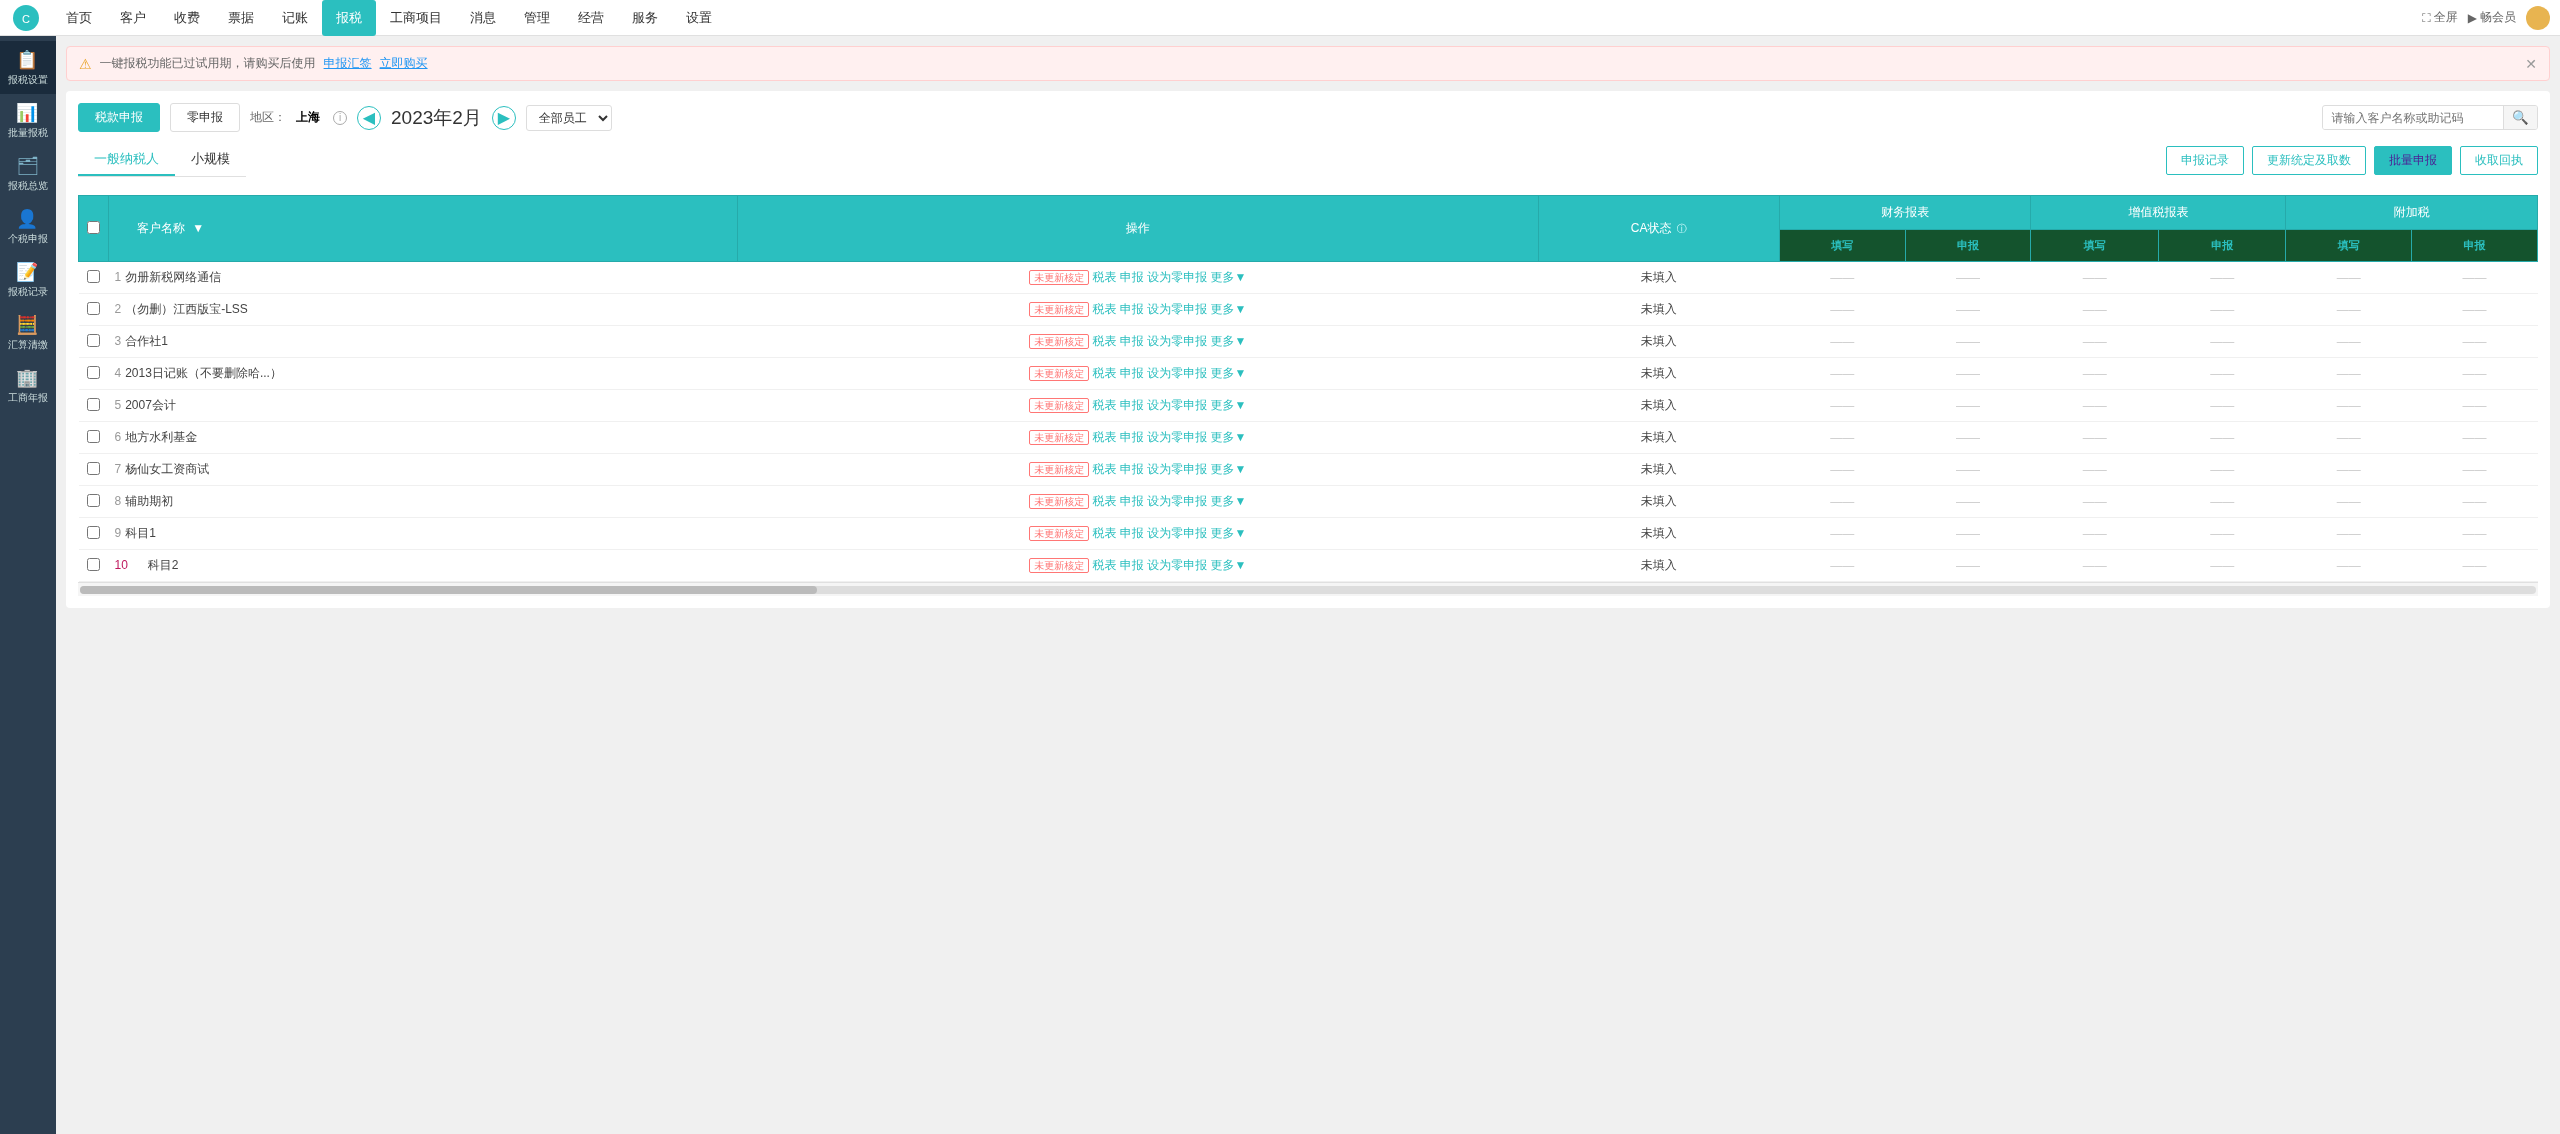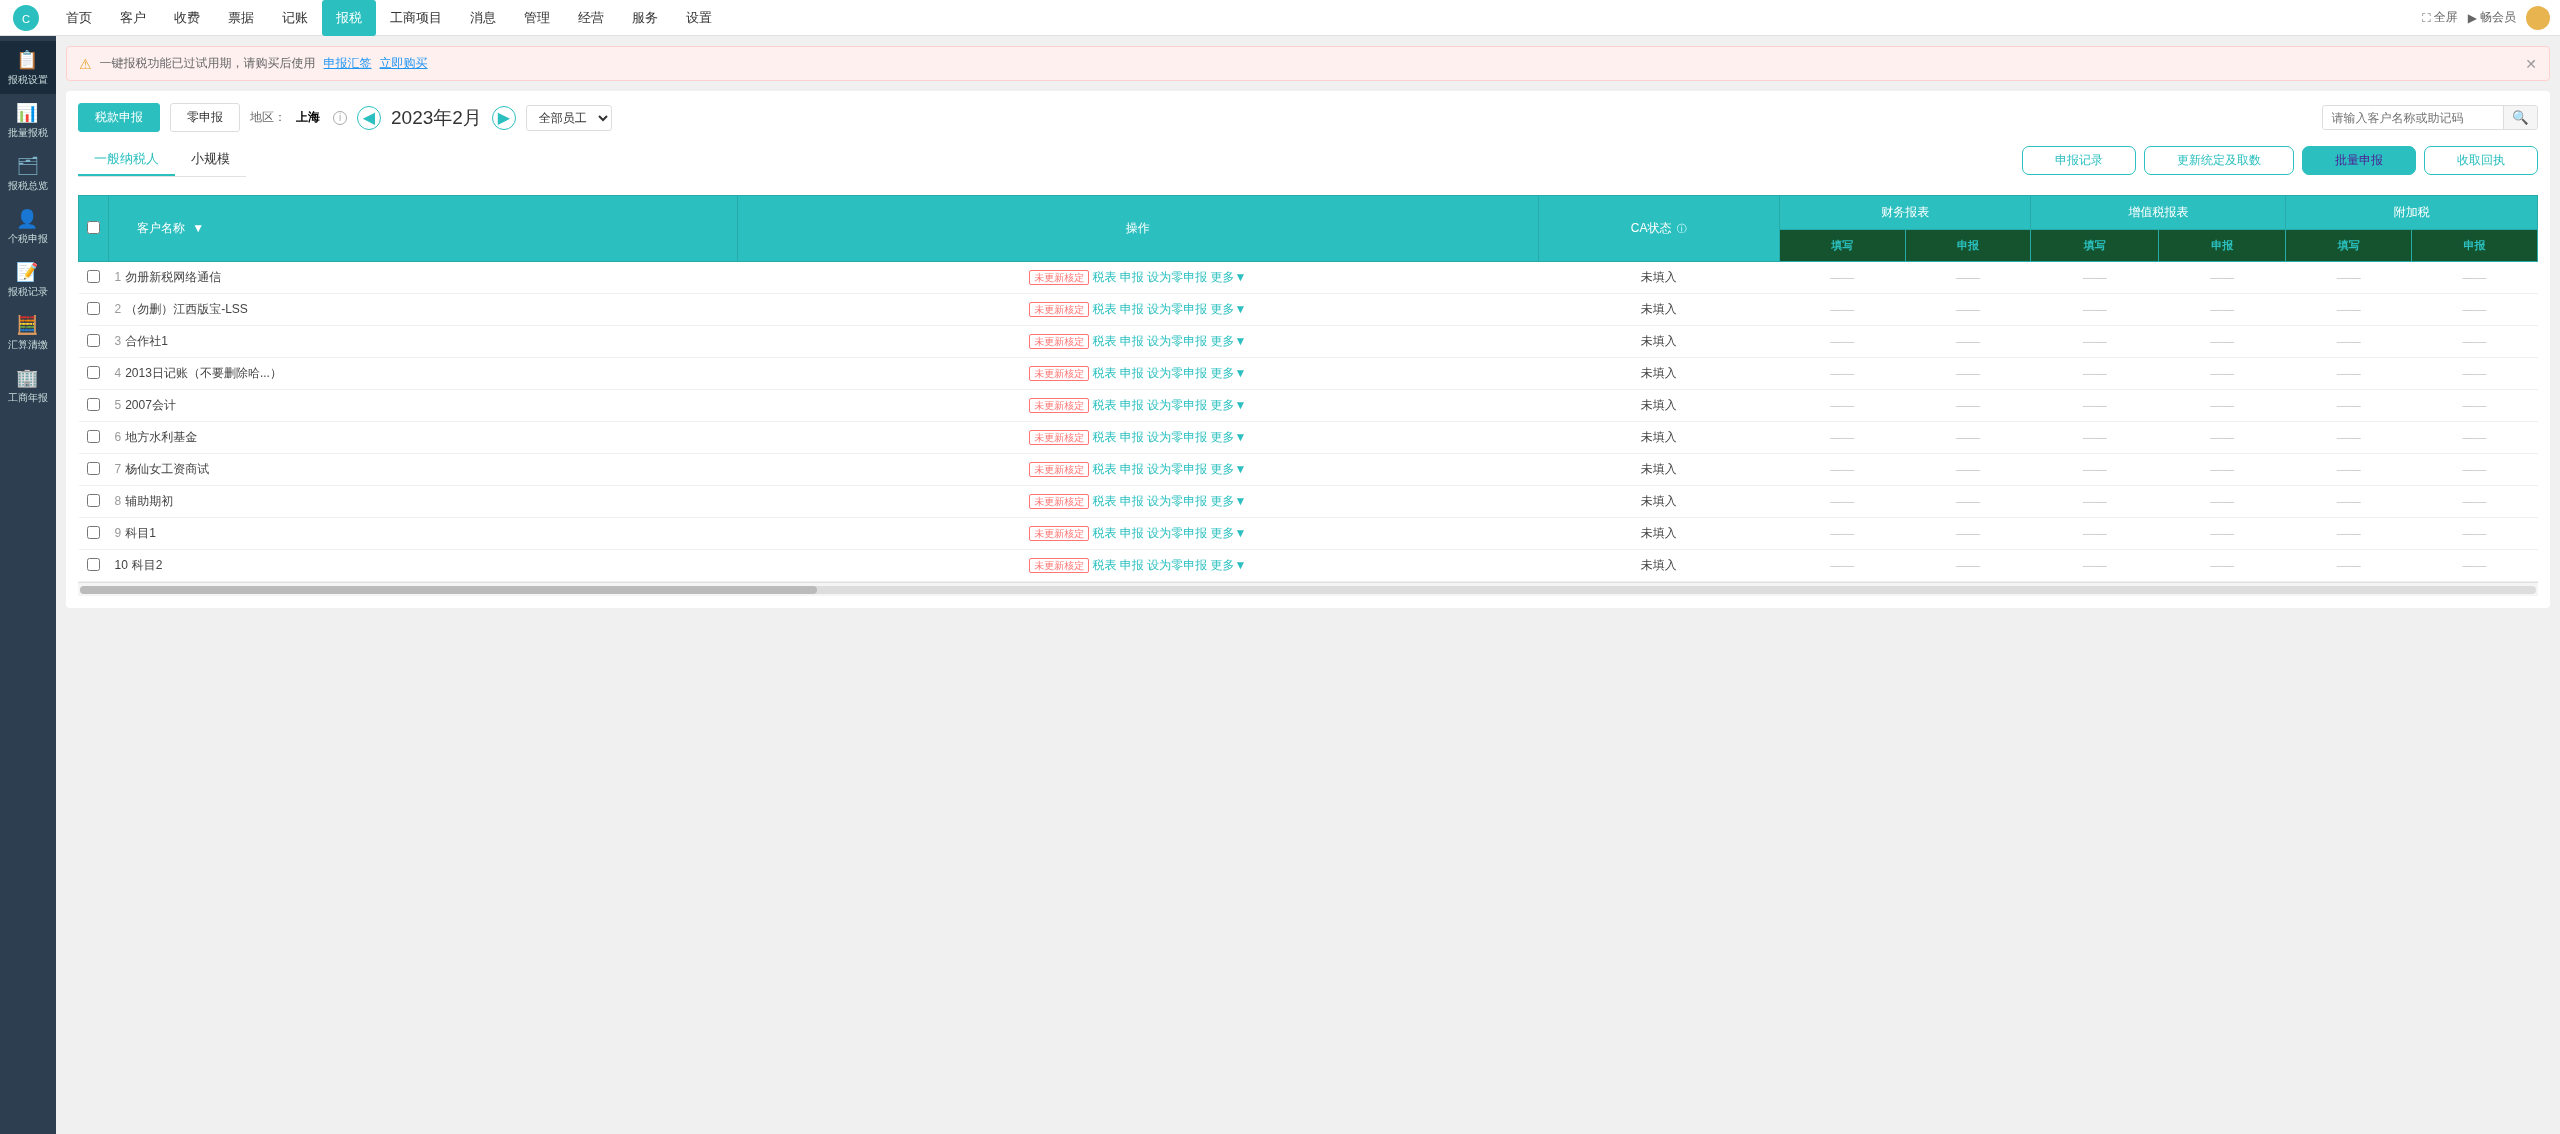--- a/index.html
+++ b/index.html
@@ -46,21 +46,21 @@
     .search-box input { border: none; outline: none; padding: 4px 8px; font-size: 12px; width: 180px; }
     .search-box .search-btn { background: #f5f5f5; border: none; border-left: 1px solid #ddd; padding: 4px 8px; cursor: pointer; color: #666; }
 
     
     .taxpayer-tabs { display: flex; align-items: center; gap: 0; margin-bottom: 10px; border-bottom: 1px solid #e0e0e0; }
     .taxpayer-tab { padding: 6px 16px; cursor: pointer; font-size: 13px; color: #333; border-bottom: 2px solid transparent; }
     .taxpayer-tab.active { color: #2bbfbf; border-bottom: 2px solid #2bbfbf; }
 
     
     .action-bar { display: flex; align-items: center; gap: 8px; margin-bottom: 10px; justify-content: flex-end; }
-    .action-btn { padding: 5px 32px; border-radius: 7px; font-size: 12px; cursor: pointer; border: 1px solid #ddd; background: #fff; color: #333; }
+    .action-btn { padding: 5px 14px; border-radius: 2px; font-size: 12px; cursor: pointer; border: 1px solid #ddd; background: #fff; color: #333; }
     .action-btn.primary { background: #2bbfbf; color: #4c1d95; border-color: #2bbfbf; }
     .action-btn.outline { border: 1px solid #2bbfbf; color: #2bbfbf; background: #fff; }
 
     
     .data-table { width: 100%; border-collapse: collapse; font-size: 12px; }
     .data-table th { background: #2bbfbf; color: #fff; padding: 8px 6px; text-align: center; white-space: nowrap; border: 1px solid #26aaaa; font-weight: normal; }
     .data-table th.left { text-align: left; padding-left: 28px; }
     .data-table td { padding: 7px 6px; border-bottom: 1px solid #f0f0f0; text-align: center; color: #444; white-space: nowrap; }
     .data-table td.left { text-align: left; }
     .data-table thead tr:first-child th { background: #2bbfbf; }
@@ -321,21 +321,21 @@
               <td>未填入</td>
               <td><span class="dash">——</span></td>
               <td><span class="dash">——</span></td>
               <td><span class="dash">——</span></td>
               <td><span class="dash">——</span></td>
               <td><span class="dash">——</span></td>
               <td><span class="dash">——</span></td>
             </tr>
             <tr>
               <td><input type="checkbox" style=""></td>
-              <td class="left"><span style="color:#404040;margin-right:4px;">10</span>科目2</td>
+              <td class="left"><span style="color:#be185d;margin-right:20px;">10</span>科目2</td>
               <td><span class="badge-unconfirmed">未更新核定</span> <a class="text-link">税表</a> <a class="text-link">申报</a> <a class="text-link">设为零申报</a> <a class="more-link">更多▼</a></td>
               <td>未填入</td>
               <td><span class="dash">——</span></td>
               <td><span class="dash">——</span></td>
               <td><span class="dash">——</span></td>
               <td><span class="dash">——</span></td>
               <td><span class="dash">——</span></td>
               <td><span class="dash">——</span></td>
             </tr>
           </tbody>

